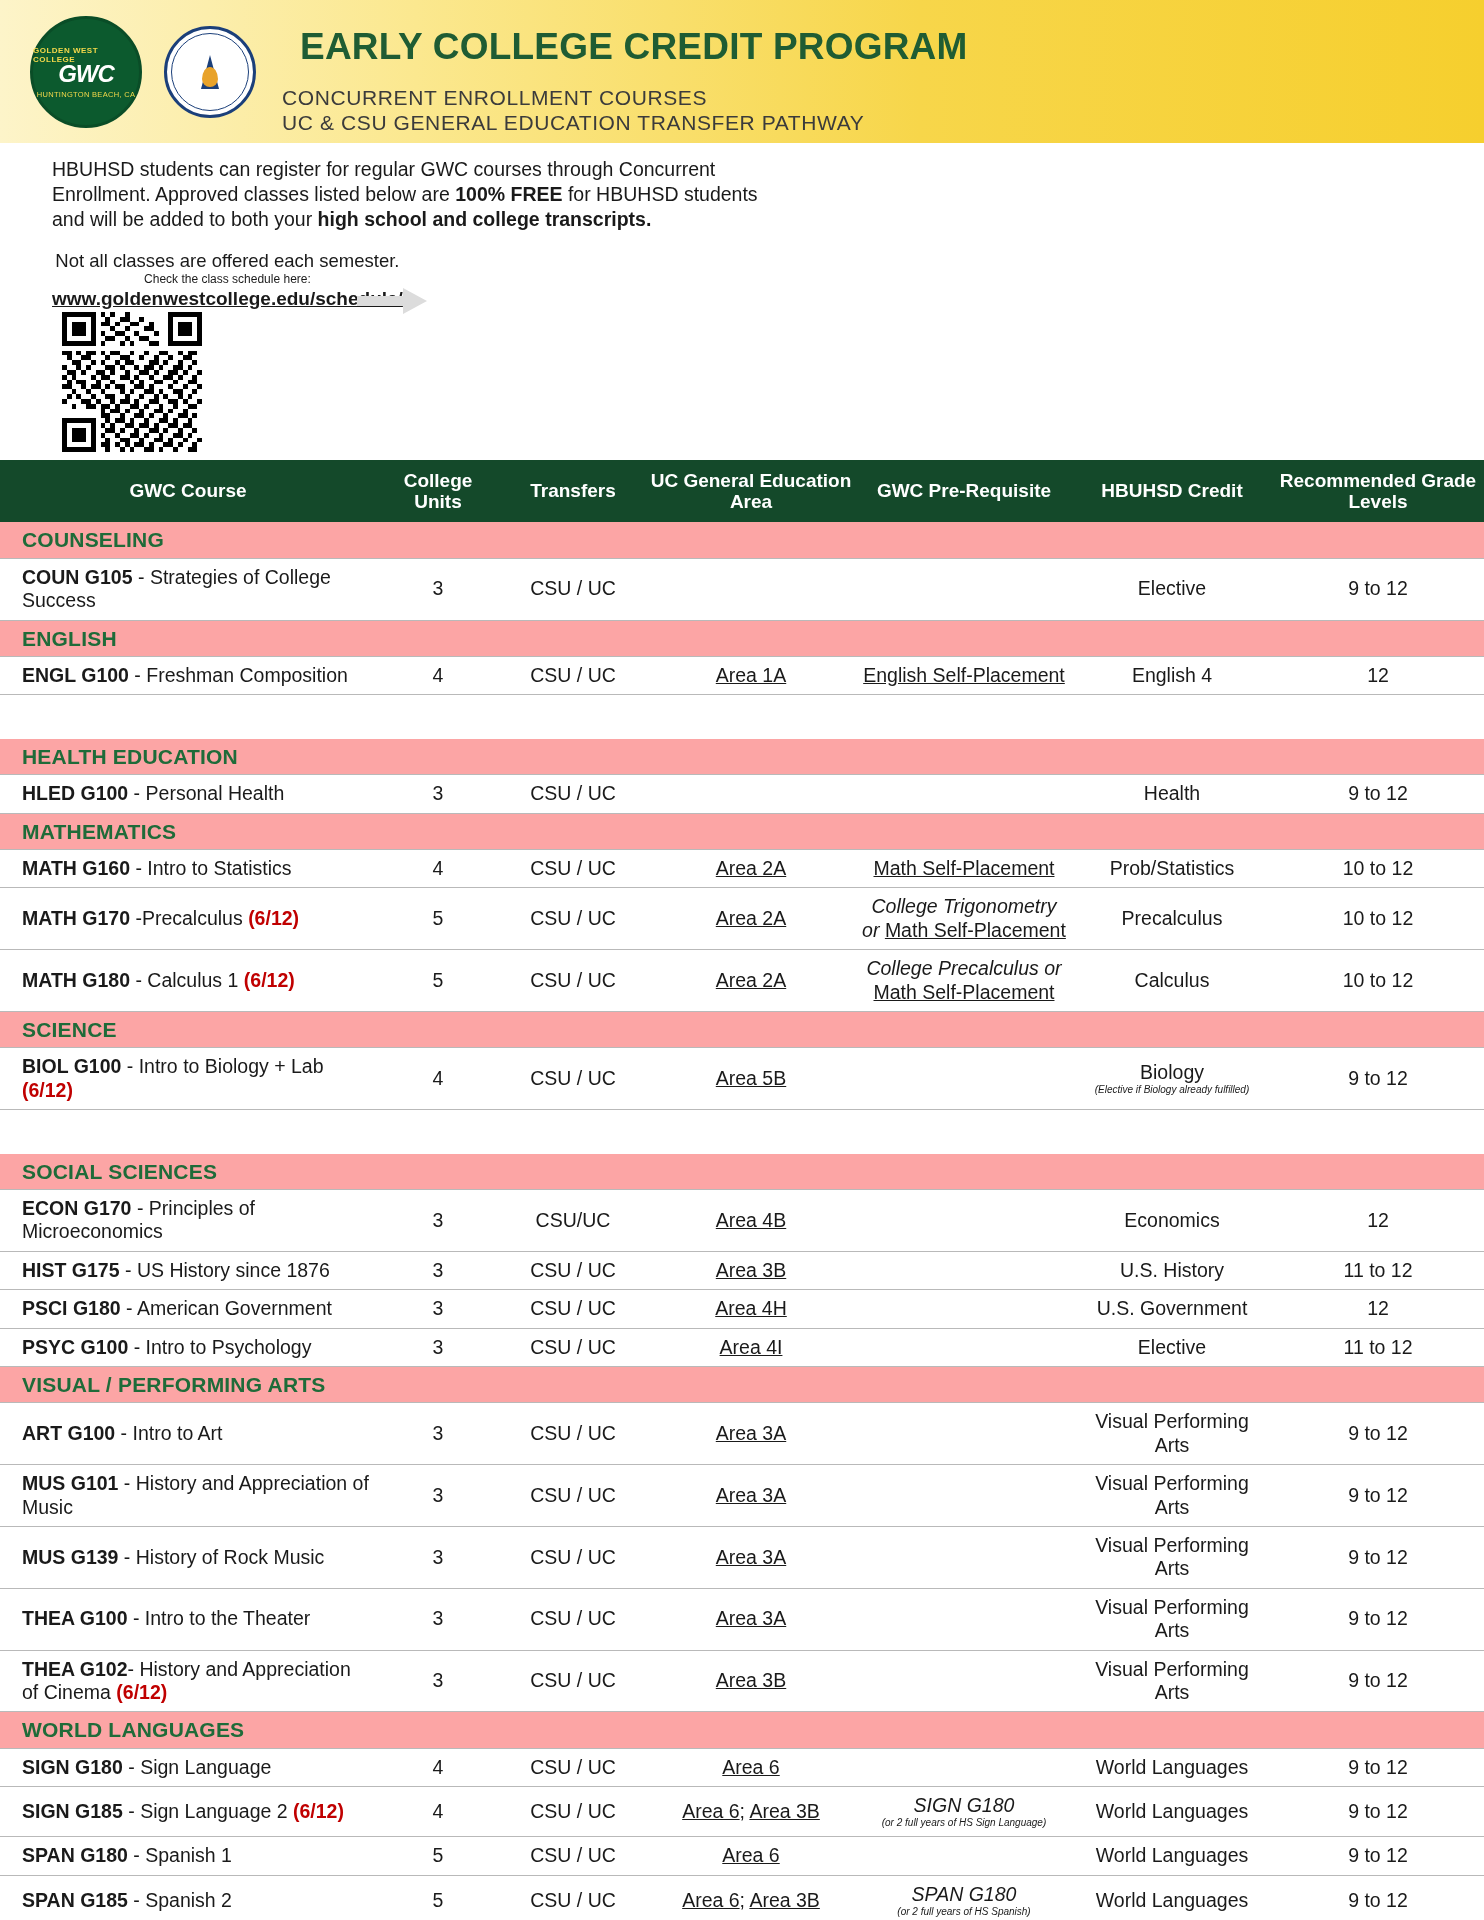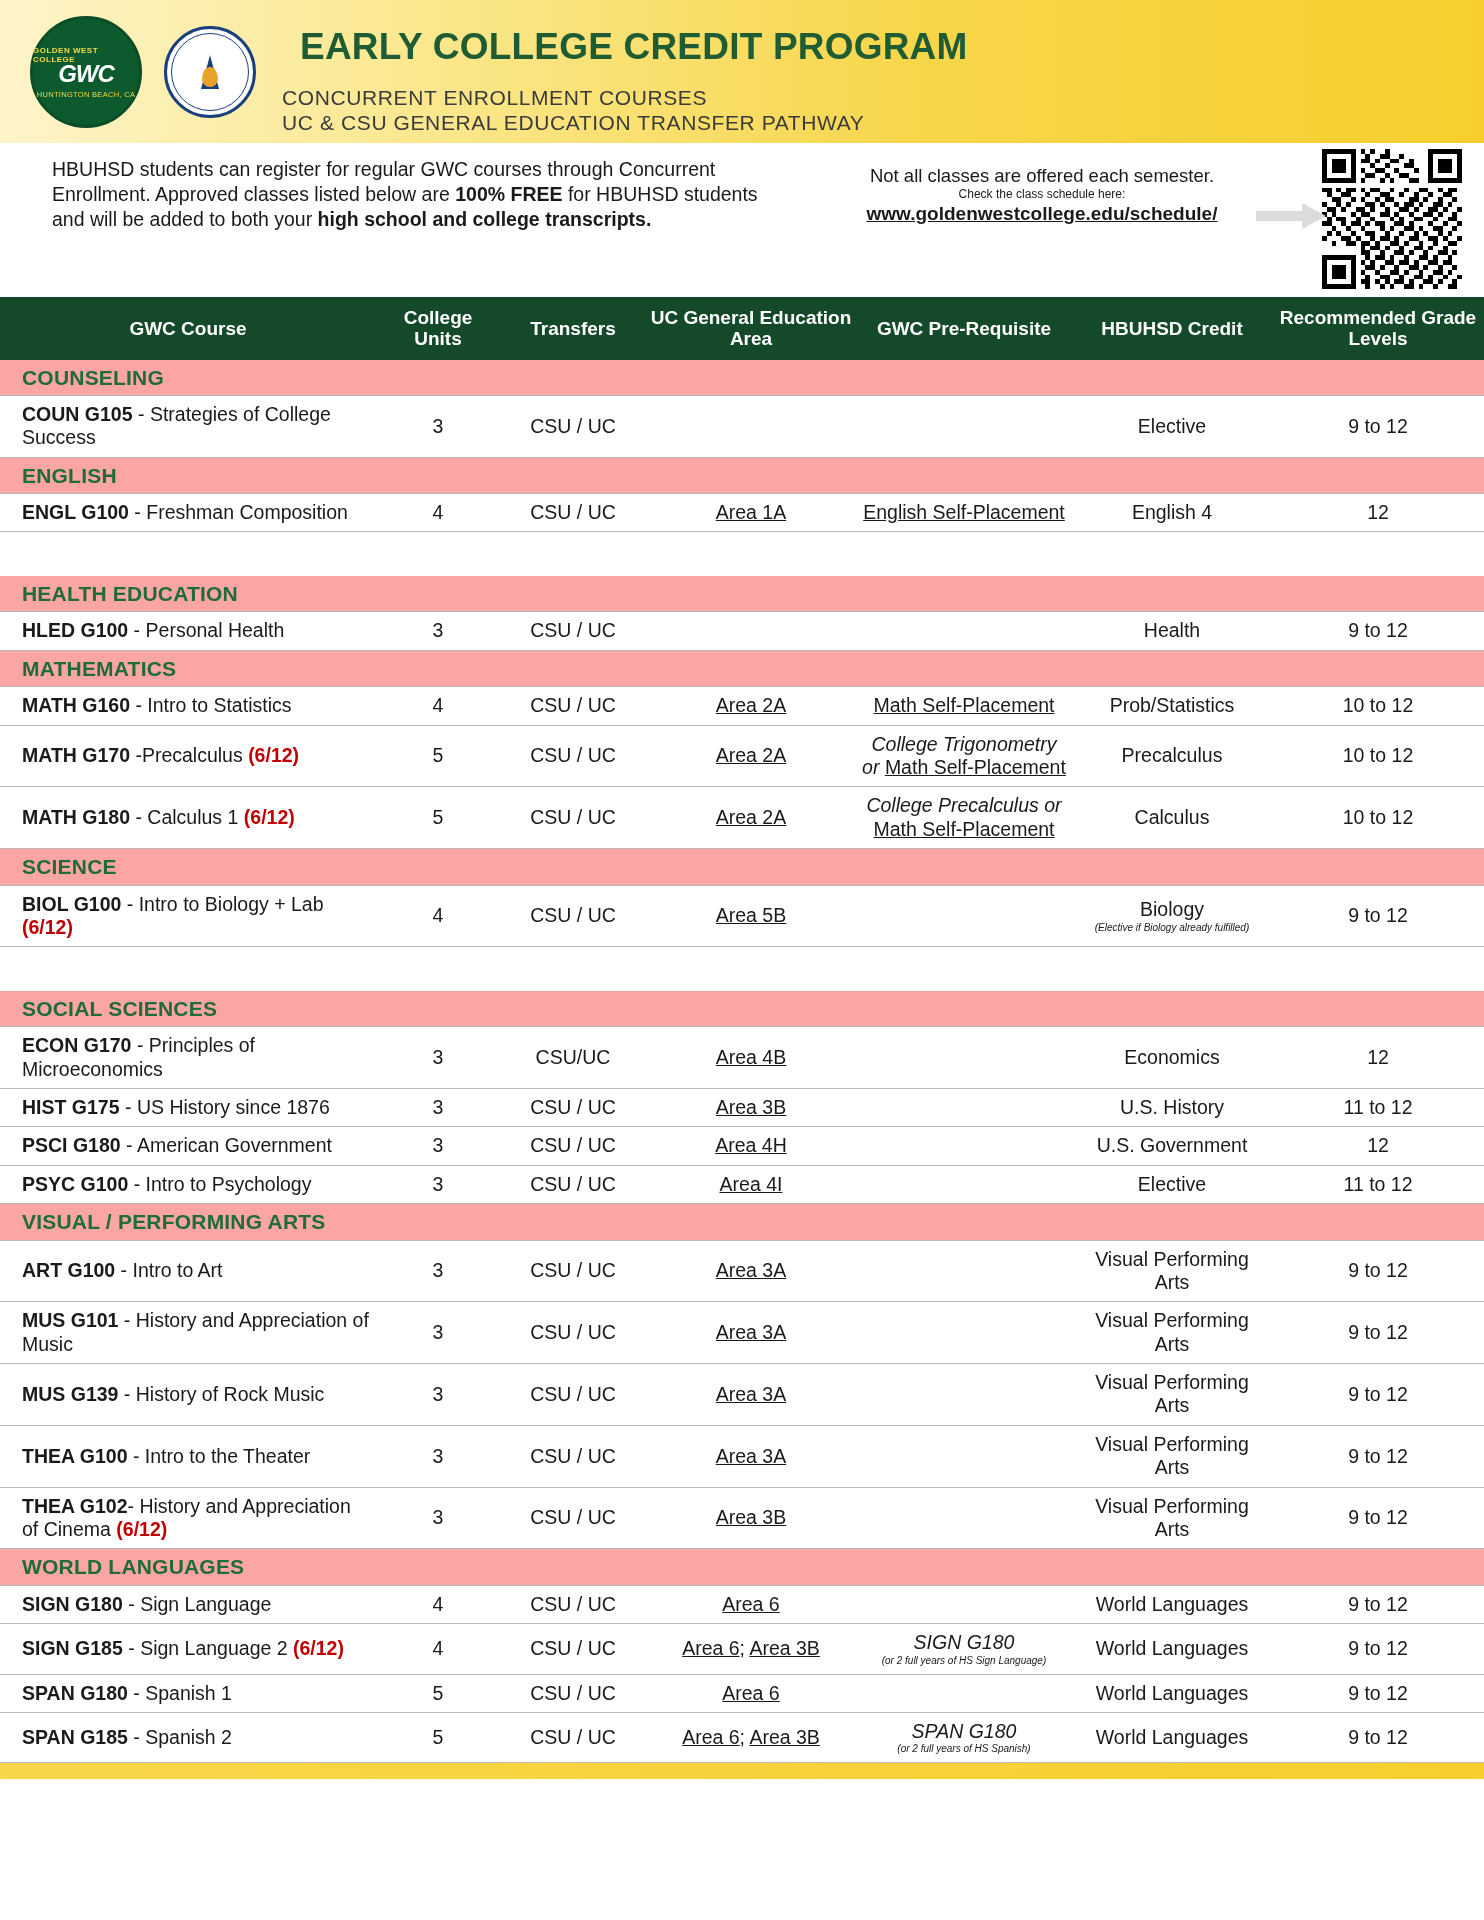--- a/index.html
+++ b/index.html
@@ -57,20 +57,21 @@
     margin:2px 0 0 0; font-size:21px; font-weight:normal; color:#3b3b3b; letter-spacing:.6px;
   }
   .head-text h3 {
     margin:1px 0 0 0; font-size:21px; font-weight:normal; color:#3b3b3b; letter-spacing:.6px;
   }
 
   
   .intro {
     display:flex; align-items:flex-start; padding:14px 22px 8px 52px; gap:10px;
     min-height:108px;
+    flex-direction:column;
   }
   .intro-left {
     width:720px; font-size:19.5px; line-height:1.28; color:#1a1a1a;
   }
   .intro-left b { font-weight:bold; }
   .intro-right {
     flex:1; text-align:center; padding-top:8px; position:relative;
   }
   .intro-right .l1 { font-size:18.5px; color:#1a1a1a; }
   .intro-right .l2 { font-size:12px; color:#1a1a1a; }

